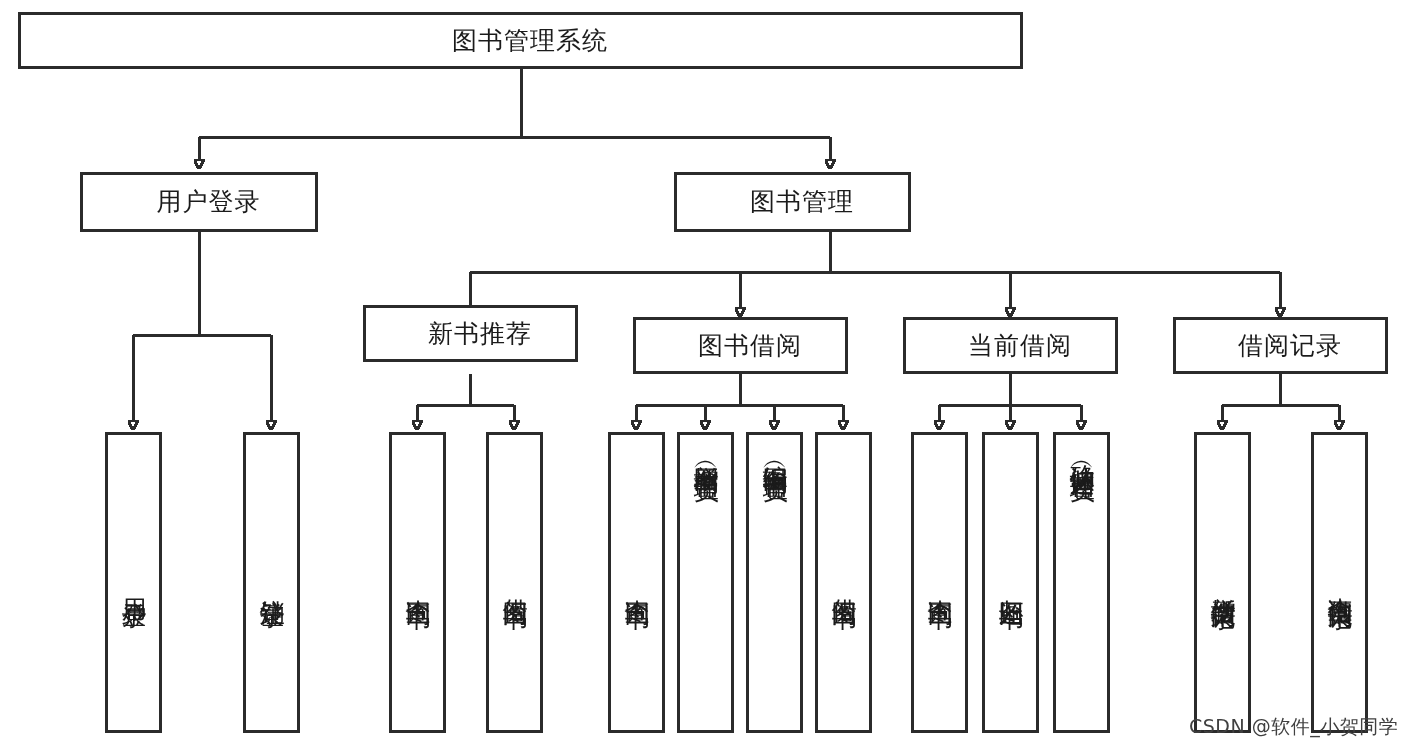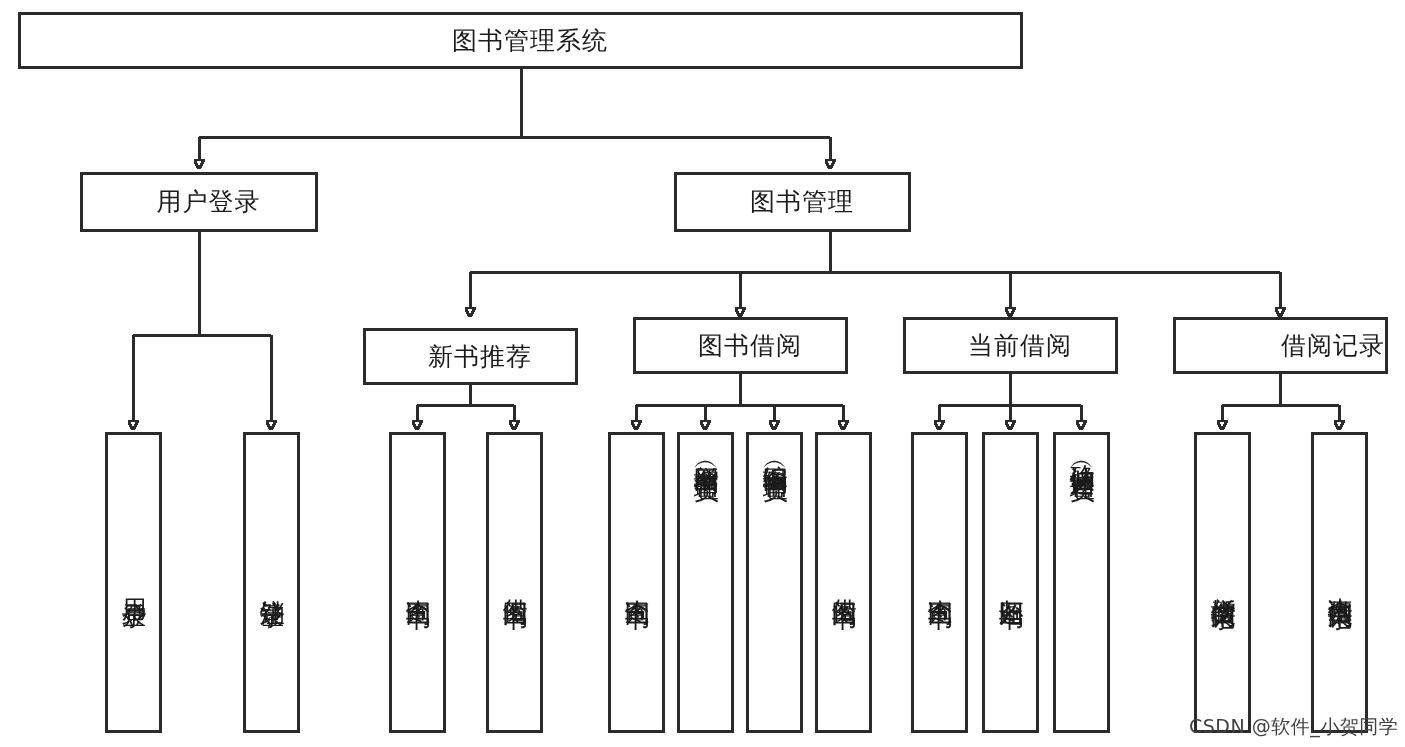--- a/index.html
+++ b/index.html
@@ -136,30 +136,30 @@
     <span>图书管理系统</span>
   </div>
 
   <div class="node horiz" style="left:80px; top:172px; width:238px; height:60px;">
     <span>用户登录</span>
   </div>
   <div class="node horiz" style="left:674px; top:172px; width:237px; height:60px;">
     <span>图书管理</span>
   </div>
 
-  <div class="node horiz" style="left:363px; top:328px; width:215px; height:57px;align-items:center;">
+  <div class="node horiz" style="left:363px; top:305px; width:215px; height:57px;align-items:center;">
     <span>新书推荐</span>
   </div>
   <div class="node horiz" style="left:633px; top:317px; width:215px; height:57px;align-items:center;">
     <span>图书借阅</span>
   </div>
   <div class="node horiz" style="left:903px; top:317px; width:215px; height:57px;">
     <span>当前借阅</span>
   </div>
-  <div class="node horiz" style="left:1173px; top:317px; width:215px; height:57px;justify-content:flex-end;">
+  <div class="node horiz" style="left:1173px; top:317px; width:215px; height:57px;">
     <span>借阅记录</span>
   </div>
 
   <div class="node vert center-text" style="left:105px; top:432px; width:57px; height:301px;">
     <span class="vtext">用户登录</span>
   </div>
   <div class="node vert center-text" style="left:243px; top:432px; width:57px; height:301px;">
     <span class="vtext">注销登录</span>
   </div>
 

